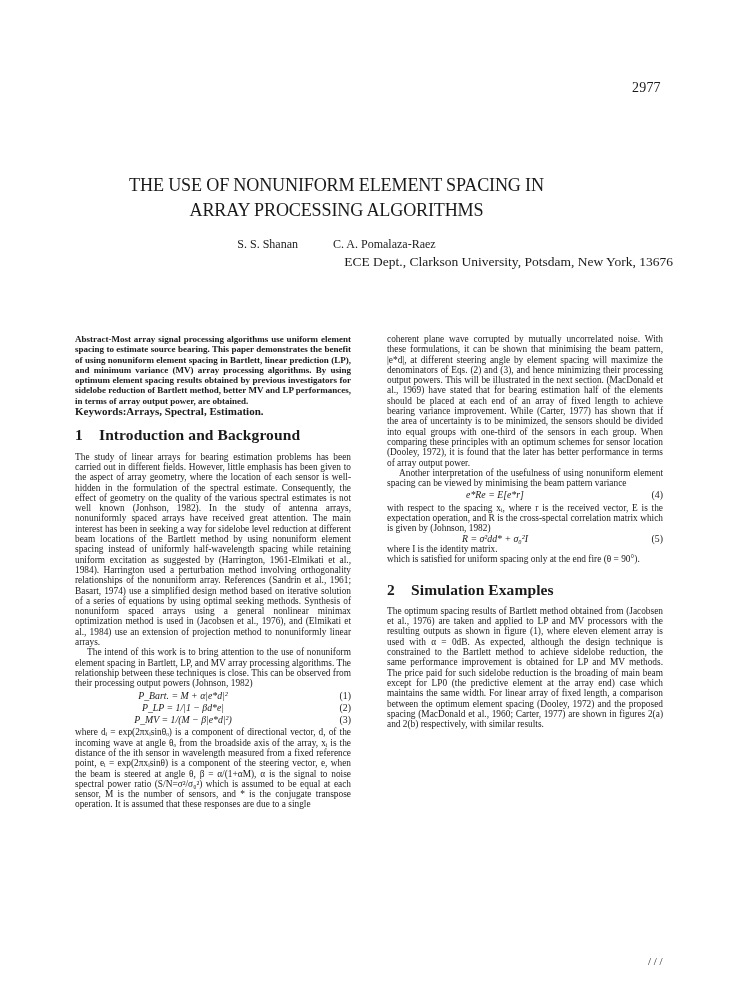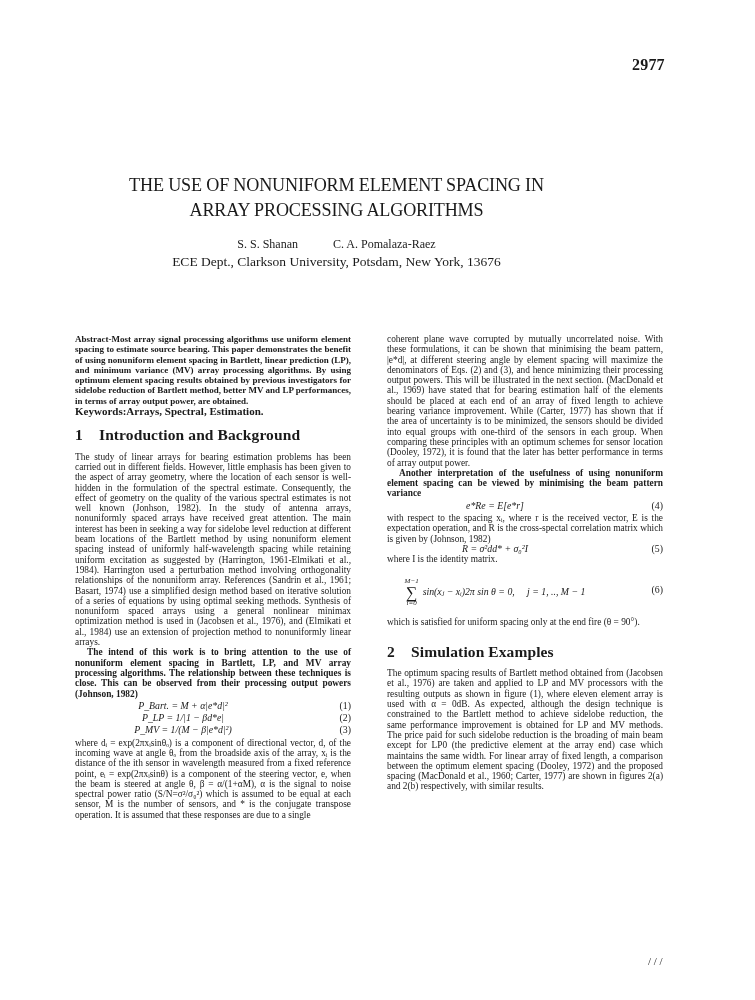--- a/index.html
+++ b/index.html
@@ -1,41 +1,41 @@
 <!DOCTYPE html>
 <html><head>
 <meta charset="utf-8">
 <style>
   html, body { margin: 0; padding: 0; background: #ffffff; }
   body {
     width: 755px; height: 1000px; position: relative; overflow: hidden;
     font-family: "Liberation Serif", "DejaVu Serif", serif; color: #1a1a1a;
   }
   .page-number {
-    position: absolute; left: 632px; top: 56px; font-size: 16px; letter-spacing: 0.2px; font-weight: bold;
+    position: absolute; left: 632px; top: 80px; font-size: 14px; letter-spacing: 0.2px;
   }
   .title-block {
     position: absolute; left: 0; top: 172px; width: 673px; text-align: center;
   }
   .title-line {
     font-size: 19.5px; line-height: 25px; letter-spacing: -0.2px; transform: scaleX(0.93);
   }
   .authors {
     margin-top: 14px; font-size: 12px; line-height: 17px;
   }
   .authors span { display: inline-block; margin: 0 16px; }
-  .affil { font-size: 13.5px; line-height: 18px; }
+  .affil { font-size: 13.5px; line-height: 18px; text-align: right; }
   .column {
     position: absolute; top: 334px; width: 276px; font-size: 9.35px; line-height: 10.3px;
     text-align: justify; hyphens: auto;
   }
   .col-left { left: 75px; }
   .col-right { left: 387px; }
   p { margin: 0; }
-  .indent { text-indent: 12px; font-weight: bold; }
+  .indent { text-indent: 12px; }
   .abstract { font-weight: bold; font-size: 9px; line-height: 10.3px; }
   .keywords { font-weight: bold; font-size: 11px; }
   h2 {
     font-size: 15.5px; font-weight: bold; margin: 14px 0 11px 0; letter-spacing: 0.1px;
   }
   h2 .num { display: inline-block; width: 24px; }
   .eq {
     display: flex; justify-content: space-between; align-items: center;
     margin: 2px 0;
     gap: 40px;
@@ -101,33 +101,20 @@
 
   <p>with respect to the spacing xᵢ, where r is the received vector, E is the expectation operation, and R is the cross-spectal correlation matrix which is given by (Johnson, 1982)</p>
 
   <div class="eq" style="margin:0 0;">
     <span class="body">R = σ²dd* + σ₀²I</span>
     <span class="tag">(5)</span>
   </div>
 
   <p>where I is the identity matrix.</p>
 
-  <div class="eq eq-big">
-    <span class="body">
-      <span class="sum-wrap">
-        <span class="sum">
-          <span>M−1</span>
-          <span class="sig">∑</span>
-          <span>i=0</span>
-        </span>
-        <span style="white-space:pre;">sin(xⱼ − xᵢ)2π sin θ = 0,     j = 1, .., M − 1</span>
-      </span>
-    </span>
-    <span class="tag">(6)</span>
-  </div>
 
   <p>which is satisfied for uniform spacing only at the end fire (θ = 90°).</p>
 
   <h2 style="margin-top:20px;">
     <span class="num">2</span><span>Simulation Examples</span>
   </h2>
 
   <p>The optimum spacing results of Bartlett method obtained from (Jacobsen et al., 1976) are taken and applied to LP and MV processors with the resulting outputs as shown in figure (1), where eleven element array is used with α = 0dB. As expected, although the design technique is constrained to the Bartlett method to achieve sidelobe reduction, the same performance improvement is obtained for LP and MV methods. The price paid for such sidelobe reduction is the broading of main beam except for LP0 (the predictive element at the array end) case which maintains the same width. For linear array of fixed length, a comparison between the optimum element spacing (Dooley, 1972) and the proposed spacing (MacDonald et al., 1960; Carter, 1977) are shown in figures 2(a) and 2(b) respectively, with similar results.</p>
 </div>
 

